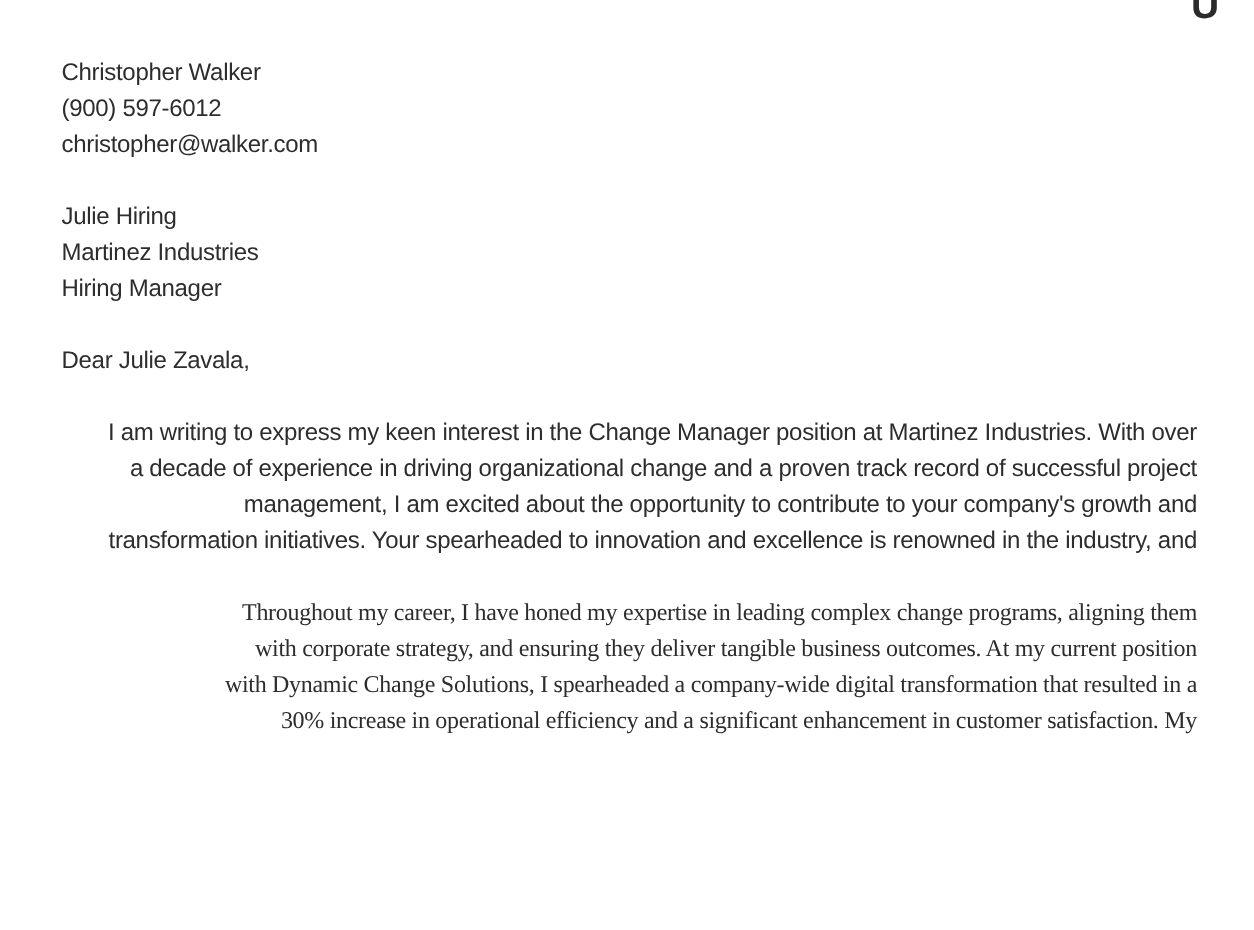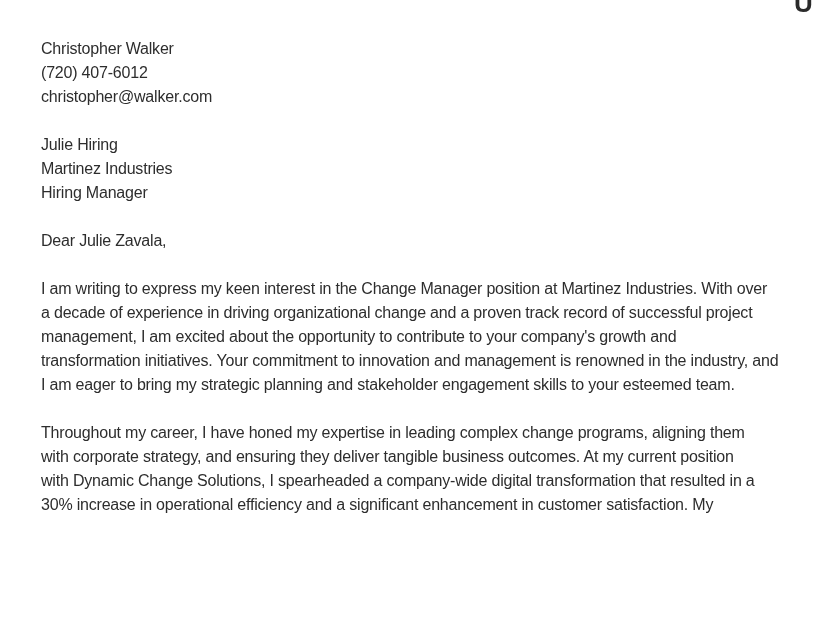--- a/index.html
+++ b/index.html
@@ -33,58 +33,59 @@
     font-size: 16px;
     line-height: 24px;
     letter-spacing: -0.2px;
     color: #2d2d2d;
   }
   .block {
     margin: 0 0 24px 0;
   }
   .block:last-child {
     margin-bottom: 0;
+    font-family: Liberation Serif, serif;
   }
   .line {
     display: block;
   }
   p.block {
     padding: 0;
+    text-align: right;
   }
 </style>
 </head>
 <body>
 
 <span class="clipped-glyph">U</span>
 
 <div class="letter">
 
   <div class="block">
     <span class="line">Christopher Walker</span>
-    <span class="line">(720) 407-6012</span>
+    <span class="line">(900) 597-6012</span>
     <span class="line">christopher@walker.com</span>
   </div>
 
 
   <div class="block">
     <span class="line">Julie Hiring</span>
     <span class="line">Martinez Industries</span>
     <span class="line">Hiring Manager</span>
   </div>
 
   <div class="block">
     <span class="line">Dear Julie Zavala,</span>
   </div>
 
   <p class="block">
     <span class="line">I am writing to express my keen interest in the Change Manager position at Martinez Industries. With over</span>
     <span class="line">a decade of experience in driving organizational change and a proven track record of successful project</span>
     <span class="line">management, I am excited about the opportunity to contribute to your company's growth and</span>
-    <span class="line">transformation initiatives. Your commitment to innovation and management is renowned in the industry, and</span>
-    <span class="line">I am eager to bring my strategic planning and stakeholder engagement skills to your esteemed team.</span>
+    <span class="line">transformation initiatives. Your spearheaded to innovation and excellence is renowned in the industry, and</span>
   </p>
 
   <p class="block">
     <span class="line">Throughout my career, I have honed my expertise in leading complex change programs, aligning them</span>
     <span class="line">with corporate strategy, and ensuring they deliver tangible business outcomes. At my current position</span>
     <span class="line">with Dynamic Change Solutions, I spearheaded a company-wide digital transformation that resulted in a</span>
     <span class="line">30% increase in operational efficiency and a significant enhancement in customer satisfaction. My</span>
   </p>
 
 </div>

